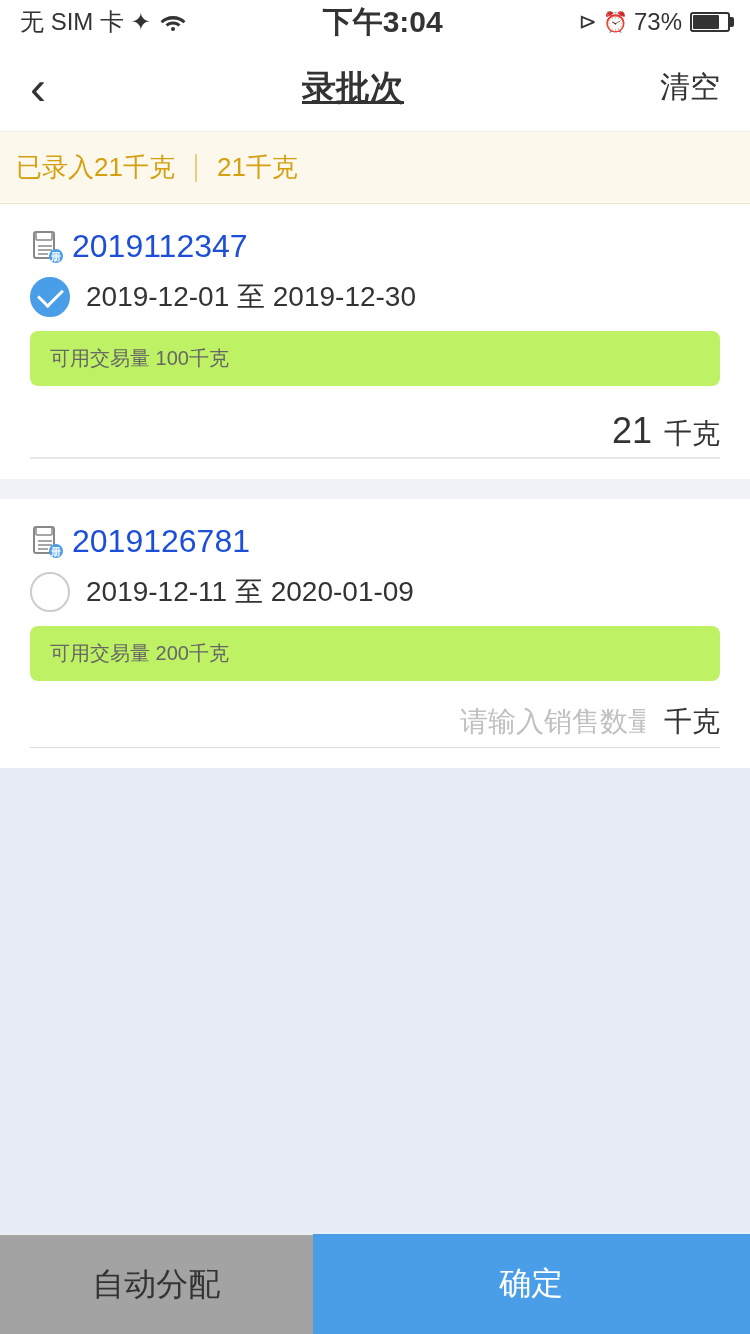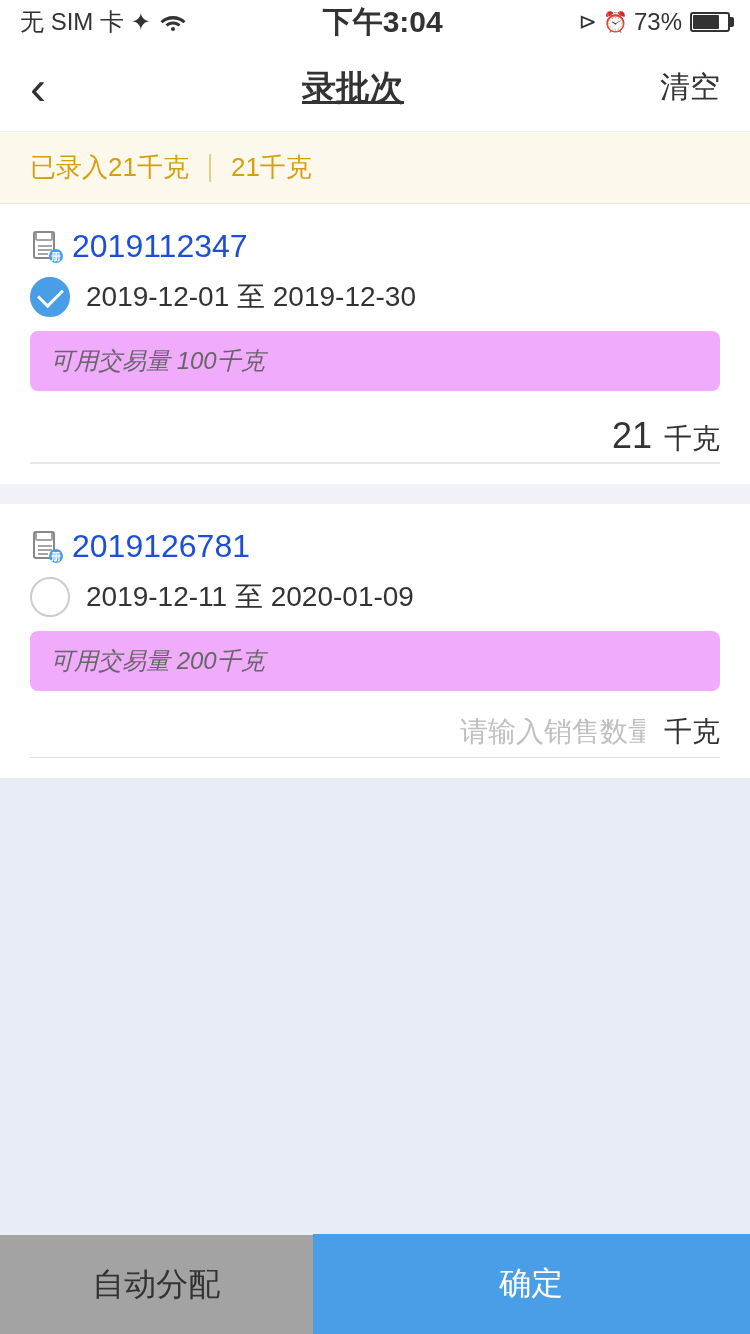--- a/index.html
+++ b/index.html
@@ -83,21 +83,21 @@
     .nav-clear {
       font-size: 30px;
       color: #333;
       cursor: pointer;
     }
 
     
     .info-banner {
       width: 100%;
       background: #fdf8ec;
-      padding: 18px 30px;
+      padding: 18px 16px;
       display: flex;
       align-items: center;
       gap: 20px;
       border-bottom: 1px solid #f0e8c8;
     }
     .info-label {
       color: #d4a012;
       font-size: 26px;
     }
     .info-divider {
@@ -164,27 +164,26 @@
       border-right: 3px solid #fff;
       border-bottom: 3px solid #fff;
       transform: rotate(45deg) translate(-2px, -2px);
     }
     .batch-date-text {
       font-size: 28px;
       color: #333;
     }
 
     .batch-qty-box {
-      background: #f0abfc;
+      background: #bef264;
       border-radius: 8px;
       padding: 14px 20px;
-      font-size: 24px;
+      font-size: 20px;
       color: #666;
       margin-bottom: 14px;
-      font-style: italic;
     }
 
     .batch-amount-row {
       display: flex;
       justify-content: flex-end;
       align-items: baseline;
       gap: 12px;
       padding: 10px 0 0;
     }
     .batch-amount-value {

